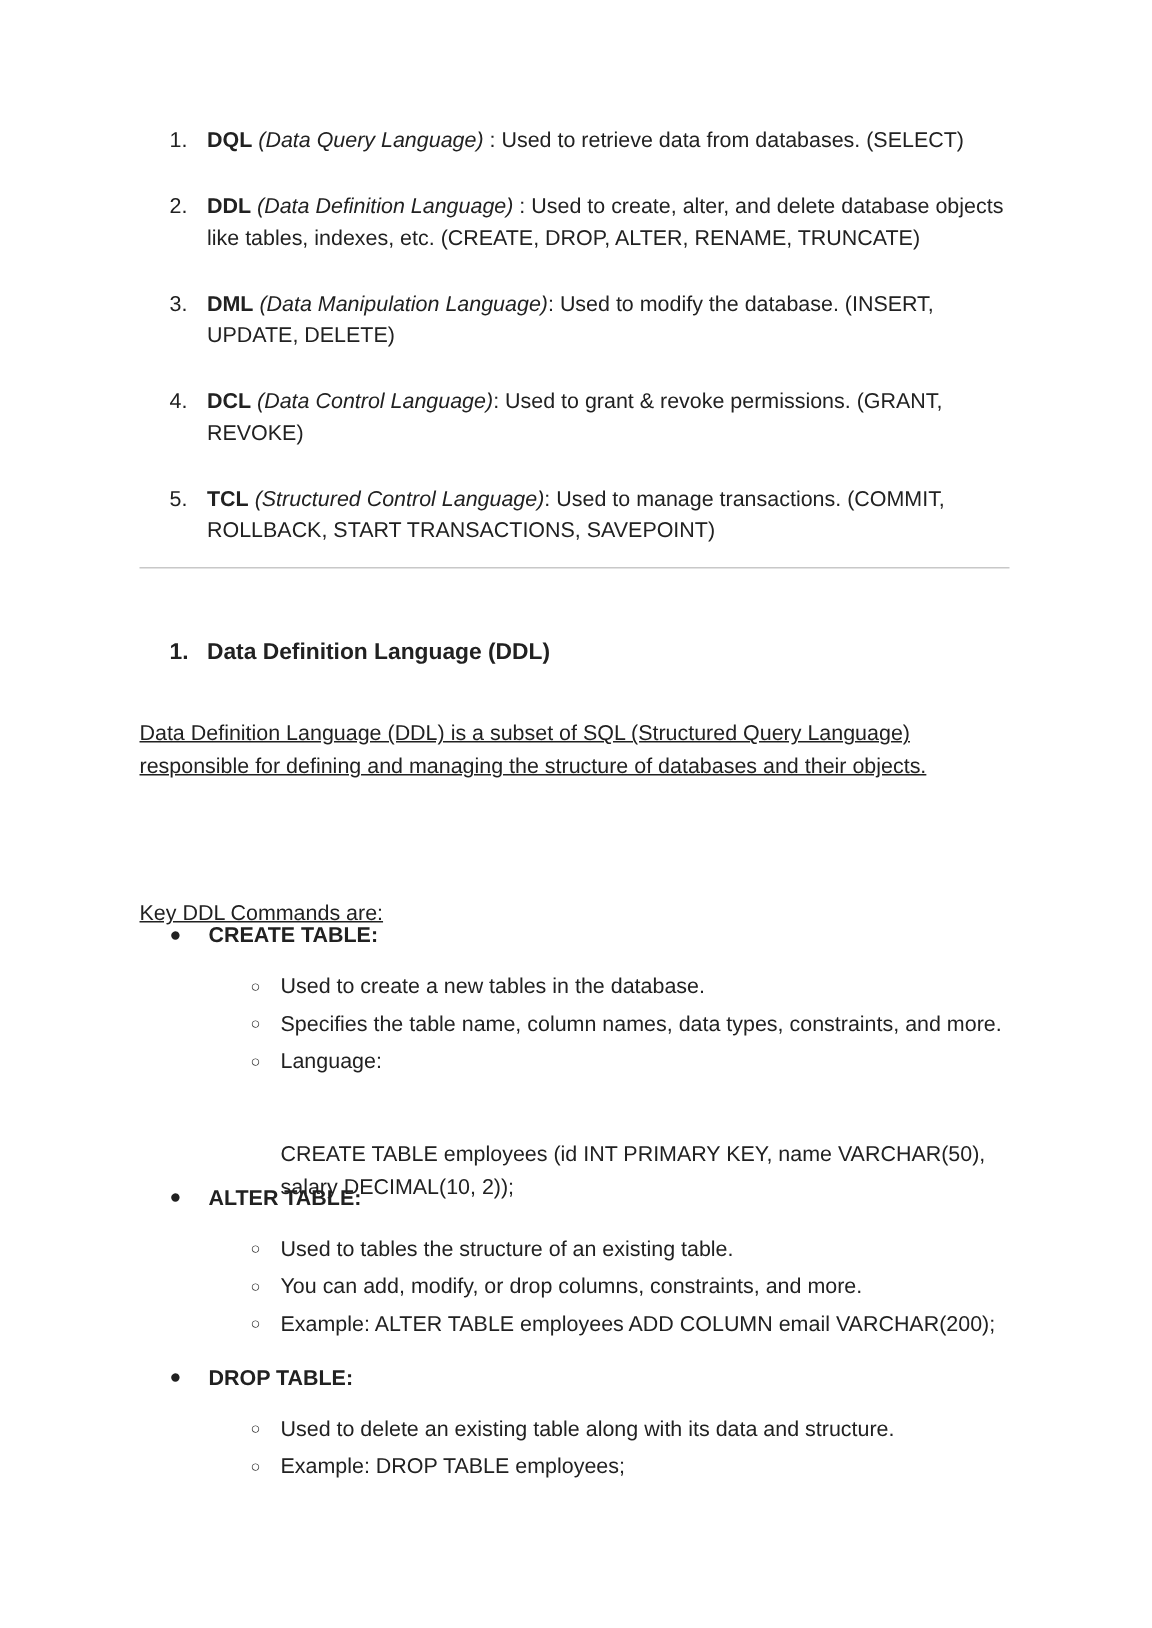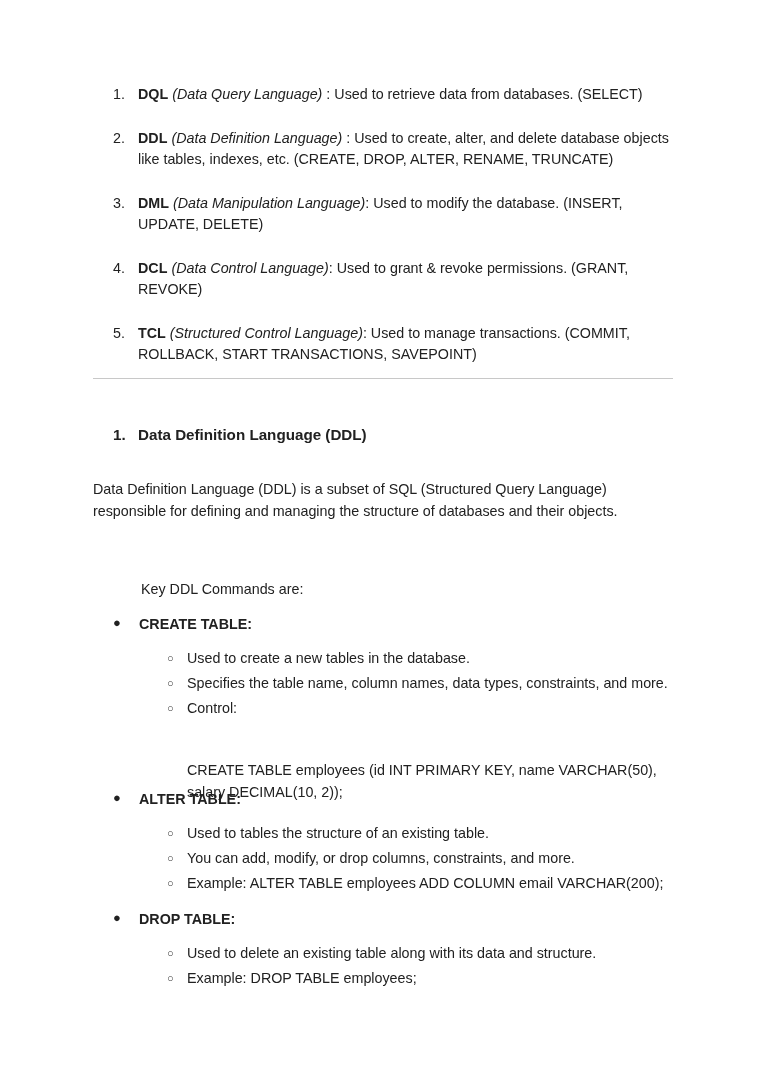--- a/index.html
+++ b/index.html
@@ -75,24 +75,25 @@
   .section-heading .sec-num {
     flex: 0 0 25px;
   }
 
   .body-block {
     position: absolute;
     left: 93px;
     width: 585px;
     font-size: 14.3px;
     line-height: 1.55;
+    text-decoration: underline;
   }
   .para-1 { top: 464px; }
   .para-2 { top: 521px; }
-  .para-3 { top: 564px; margin-left: 48px; }
+  .para-3 { top: 584px; }
 
   
   .cmd-group {
     position: absolute;
     left: 113px;
     width: 570px;
   }
   .cmd-create { top: 614px; }
   .cmd-alter  { top: 789px; }
   .cmd-drop   { top: 909px; }
@@ -184,21 +185,21 @@
         <span class="bullet-circle">○</span>
         <span class="sub-text">Used to create a new tables in the database.</span>
       </div>
       <div class="sub-item">
         <span class="bullet-circle">○</span>
         <span class="sub-text">Specifies the table name, column names, data types, constraints, and more.</span>
       </div>
       <div class="sub-item">
         <span class="bullet-circle">○</span>
         <span class="sub-text">
-          <span>Control:</span>
+          <span>Language:</span>
           <span class="code-line">CREATE TABLE employees (id INT PRIMARY KEY, name VARCHAR(50), salary DECIMAL(10, 2));</span>
         </span>
       </div>
     </div>
   </div>
 
   <div class="cmd-group cmd-alter">
     <div class="cmd-title">
       <span class="bullet-disc">●</span>
       <span>ALTER TABLE:</span>

